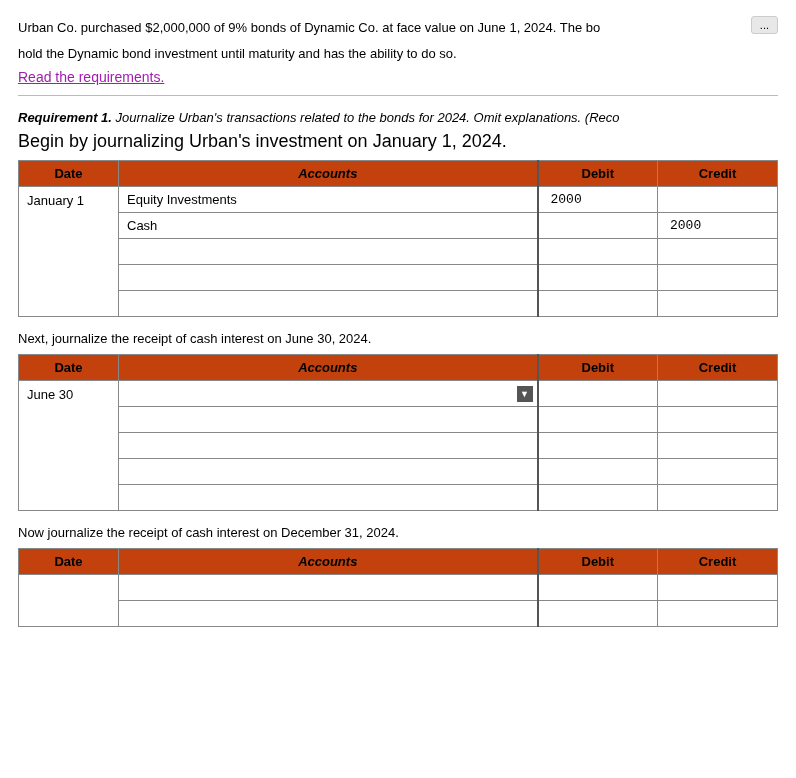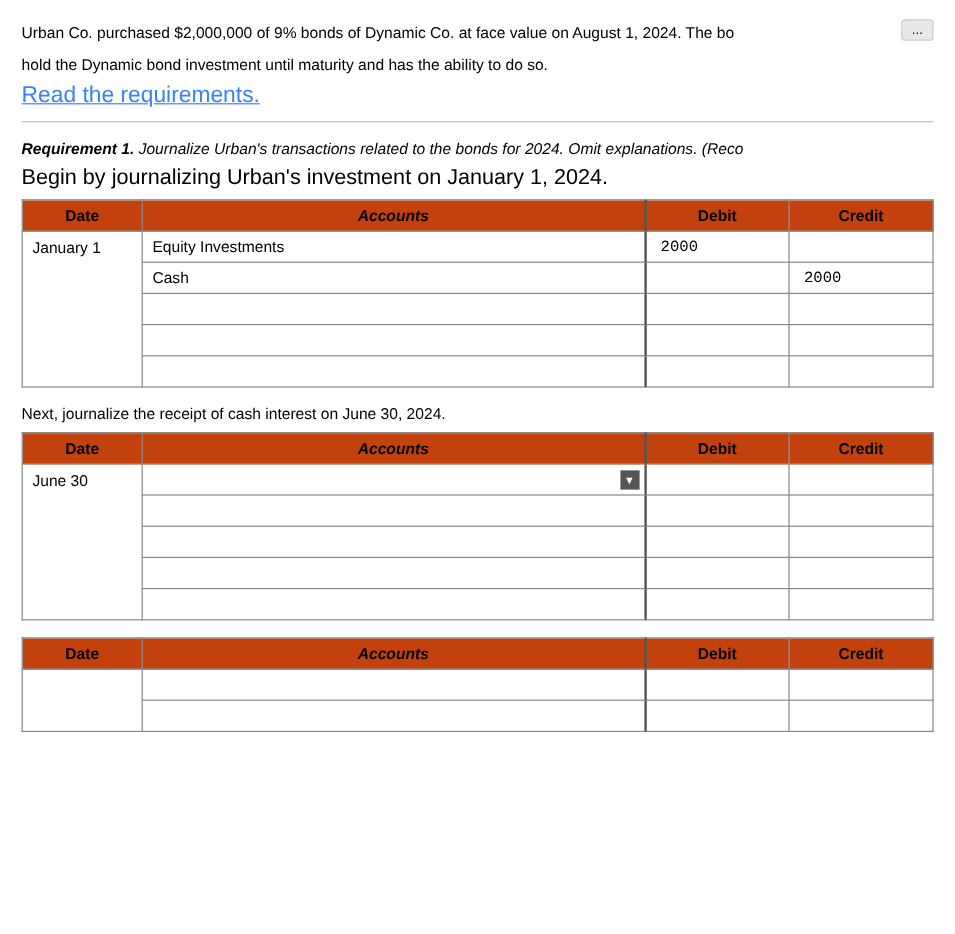--- a/index.html
+++ b/index.html
@@ -14,24 +14,24 @@
     }
     .page {
       padding: 18px 18px 0 18px;
     }
     .intro-text {
       font-size: 13px;
       line-height: 1.5;
       margin-bottom: 6px;
     }
     .read-link {
-      color: #3b82f6;
+      color: #a21caf;
       text-decoration: underline;
       cursor: pointer;
-      font-size: 19px;
+      font-size: 14px;
     }
     .more-btn {
       float: right;
       background: #e8e8e8;
       border: 1px solid #ccc;
       border-radius: 3px;
       padding: 2px 8px;
       font-size: 11px;
       cursor: pointer;
       margin-top: -2px;
@@ -160,21 +160,21 @@
       border-left: 2px solid #555 !important;
     }
   </style>
 </head>
 <body>
 
 <div class="page">
   
   <div style="position:relative;">
     <button class="more-btn">...</button>
-    <p class="intro-text">Urban Co. purchased $2,000,000 of 9% bonds of Dynamic Co. at face value on August 1, 2024. The bo</p>
+    <p class="intro-text">Urban Co. purchased $2,000,000 of 9% bonds of Dynamic Co. at face value on June 1, 2024. The bo</p>
     <p class="intro-text">hold the Dynamic bond investment until maturity and has the ability to do so.</p>
   </div>
   <a class="read-link">Read the requirements.</a>
 
   <hr class="divider">
 
   
   <p class="requirement-heading">
     <strong>Requirement 1.</strong><span> Journalize Urban's transactions related to the bonds for 2024. Omit explanations. (Reco</span>
   </p>
@@ -287,20 +287,21 @@
         <td class="account-cell">
             <input class="account-input" type="text" value="" style="">
           </td>
         <td class="value-cell border-double-left"><input class="value-input" type="text" value="" style=""></td>
         <td class="value-cell"><input class="value-input" type="text" value="" style=""></td>
       </tr>
     </tbody>
   </table>
 
   
+  <p class="section-label">Now journalize the receipt of cash interest on December 31, 2024.</p>
 
   <table class="journal-table">
     <thead>
       <tr>
         <th class="date-col">Date</th>
         <th class="accounts-col">Accounts</th>
         <th class="debit-col border-double-left">Debit</th>
         <th class="credit-col">Credit</th>
       </tr>
     </thead>

